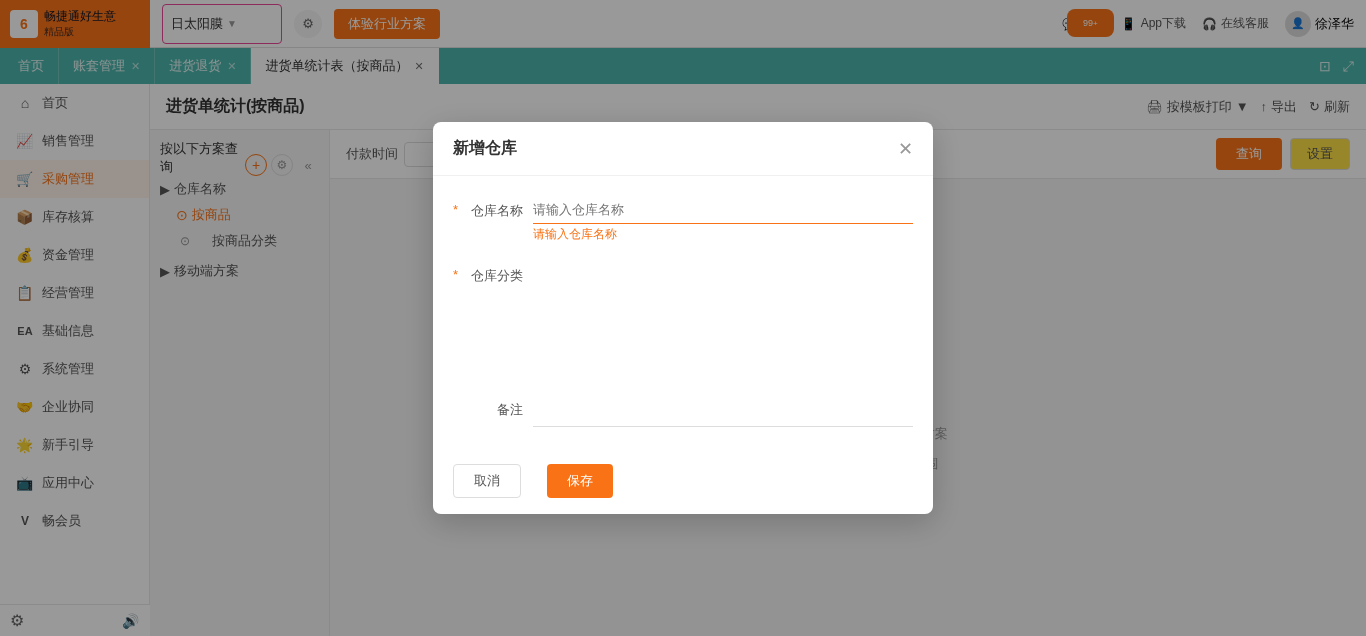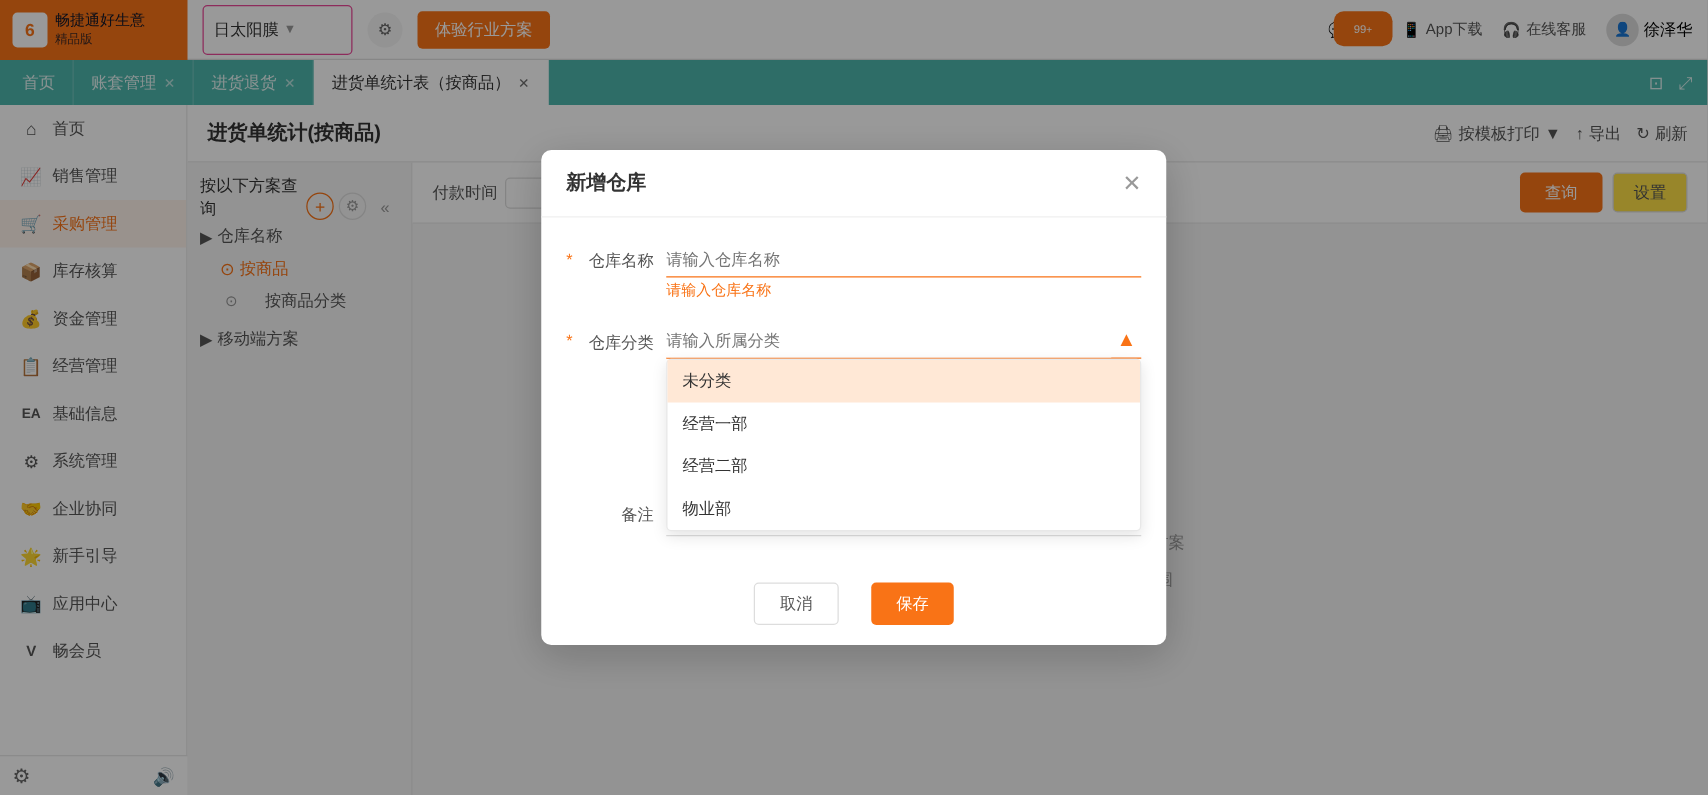--- a/index.html
+++ b/index.html
@@ -131,21 +131,21 @@
     .dropdown-item {
       padding: 8px 12px; cursor: pointer; font-size: 13px; color: #333;
     }
     .dropdown-item.selected { background: #ffe8d6; color: #333; }
     .textarea-input {
       width: 100%; border: none; border-bottom: 1px solid #ddd;
       padding: 6px 0; font-size: 13px; outline: none; color: #333;
       resize: none; height: 32px;
     }
     .modal-footer {
-      display: flex; justify-content: center; gap: 10px;
+      display: flex; justify-content: flex-start; gap: 10px;
       padding: 16px 20px; margin-top: 8px;
     }
     .btn-cancel { background: #fff; border: 1px solid #ddd; border-radius: 4px; padding: 7px 20px; cursor: pointer; color: #555; font-size: 13px; }
     .btn-save { background: #f97316; color: #fff; border: none; border-radius: 4px; padding: 7px 20px; cursor: pointer; font-size: 13px; margin-left: 16px; }
     .query-item { display: flex; align-items: center; gap: 6px; }
     .query-label { color: #555; font-size: 13px; white-space: nowrap; }
     .query-input { border: 1px solid #ddd; border-radius: 4px; padding: 4px 8px; font-size: 13px; width: 140px; outline: none; }
     .query-select { border: 1px solid #ddd; border-radius: 4px; padding: 4px 8px; font-size: 13px; width: 120px; outline: none; background: #fff; }
     .query-btn { background: #f97316; color: #fff; border: none; border-radius: 4px; padding: 6px 20px; cursor: pointer; font-size: 13px; }
     .set-btn { background: #fde047; color: #555; border: 1px solid #ddd; border-radius: 4px; padding: 6px 16px; cursor: pointer; font-size: 13px; }
@@ -397,32 +397,20 @@
       <div class="form-row">
         <div class="form-label required">仓库名称</div>
         <div class="form-control-wrap">
           <input class="form-input error" placeholder="请输入仓库名称" style="">
           <div class="error-msg">请输入仓库名称</div>
         </div>
       </div>
 
       <div class="form-row">
         <div class="form-label required">仓库分类</div>
-        <div class="form-control-wrap category-wrap">
-          <div class="category-input-row">
-            <input class="category-input" placeholder="请输入所属分类" style="">
-            <span class="category-toggle">▲</span>
-          </div>
-          <div class="dropdown-list">
-            <div class="dropdown-item selected">未分类</div>
-            <div class="dropdown-item">经营一部</div>
-            <div class="dropdown-item">经营二部</div>
-            <div class="dropdown-item">物业部</div>
-          </div>
-        </div>
       </div>
 
       <div class="form-row" style="margin-top:110px;">
         <div class="form-label">备注</div>
         <div class="form-control-wrap">
           <textarea class="textarea-input" style=""></textarea>
         </div>
       </div>
 
     </div>

